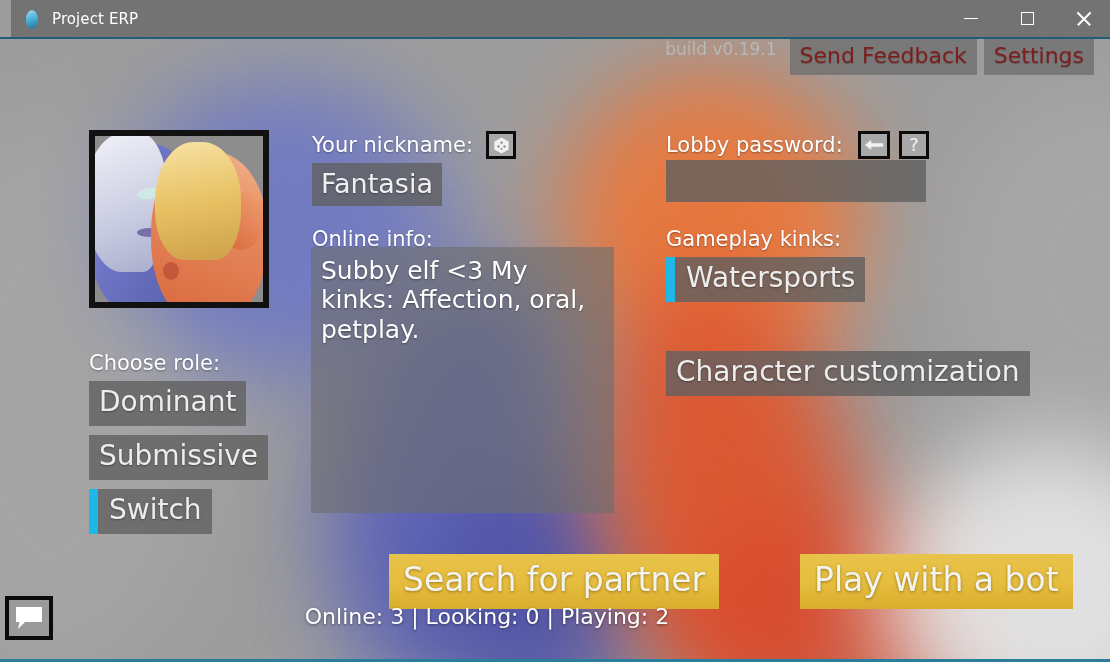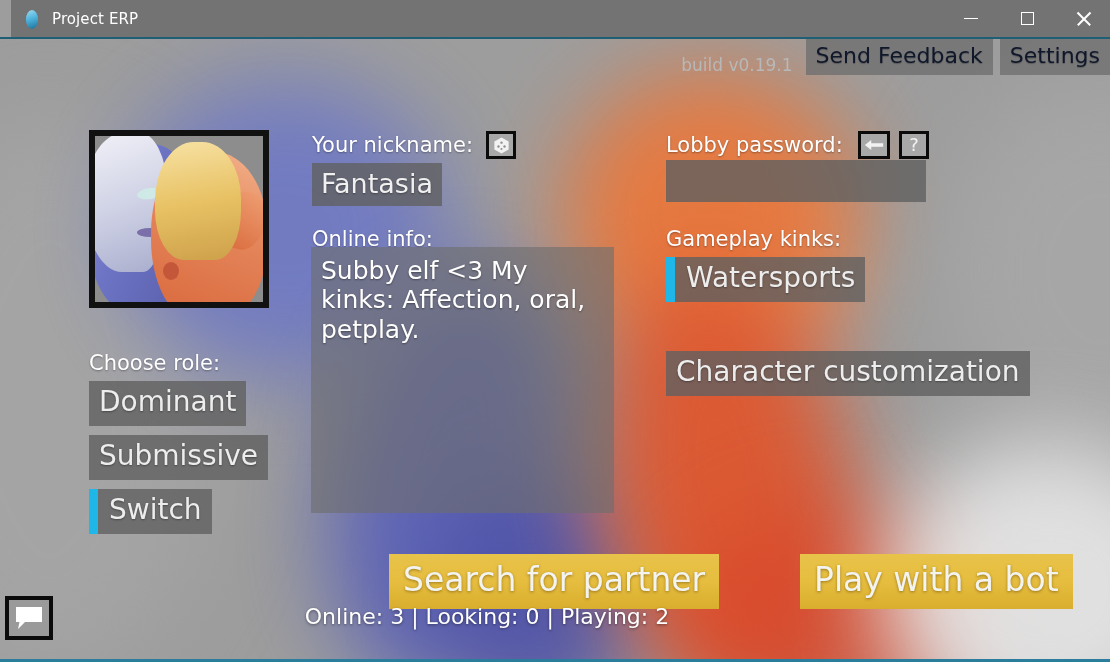--- a/index.html
+++ b/index.html
@@ -156,34 +156,34 @@
     background: #a6a6a6;
     opacity: 1;
   }
 
   
   .header-row {
     position: absolute;
     top: 39px; right: 0;
     height: 36px;
     display: flex;
-    align-items: flex-end;
+    align-items: flex-start;
     gap: 7px;
-    padding-right: 0px;
+    padding-right: 16px;
     z-index: 20;
   }
   .build-label {
     color: #b8b8b8;
     font-size: 17px;
     margin-right: 6px;
     font-family: "DejaVu Sans", sans-serif;
   }
   .hdr-btn {
     background: rgba(110,110,110,.78);
-    color: #0f172a;
+    color: #7f1d1d;
     font-size: 22px;
     line-height: 1;
     padding: 6px 10px 8px 10px;
     cursor: default;
     font-family: "DejaVu Sans", sans-serif;
     text-shadow: 0 1px 1px rgba(0,0,0,.25);
   }
 
   
   .avatar-frame {

